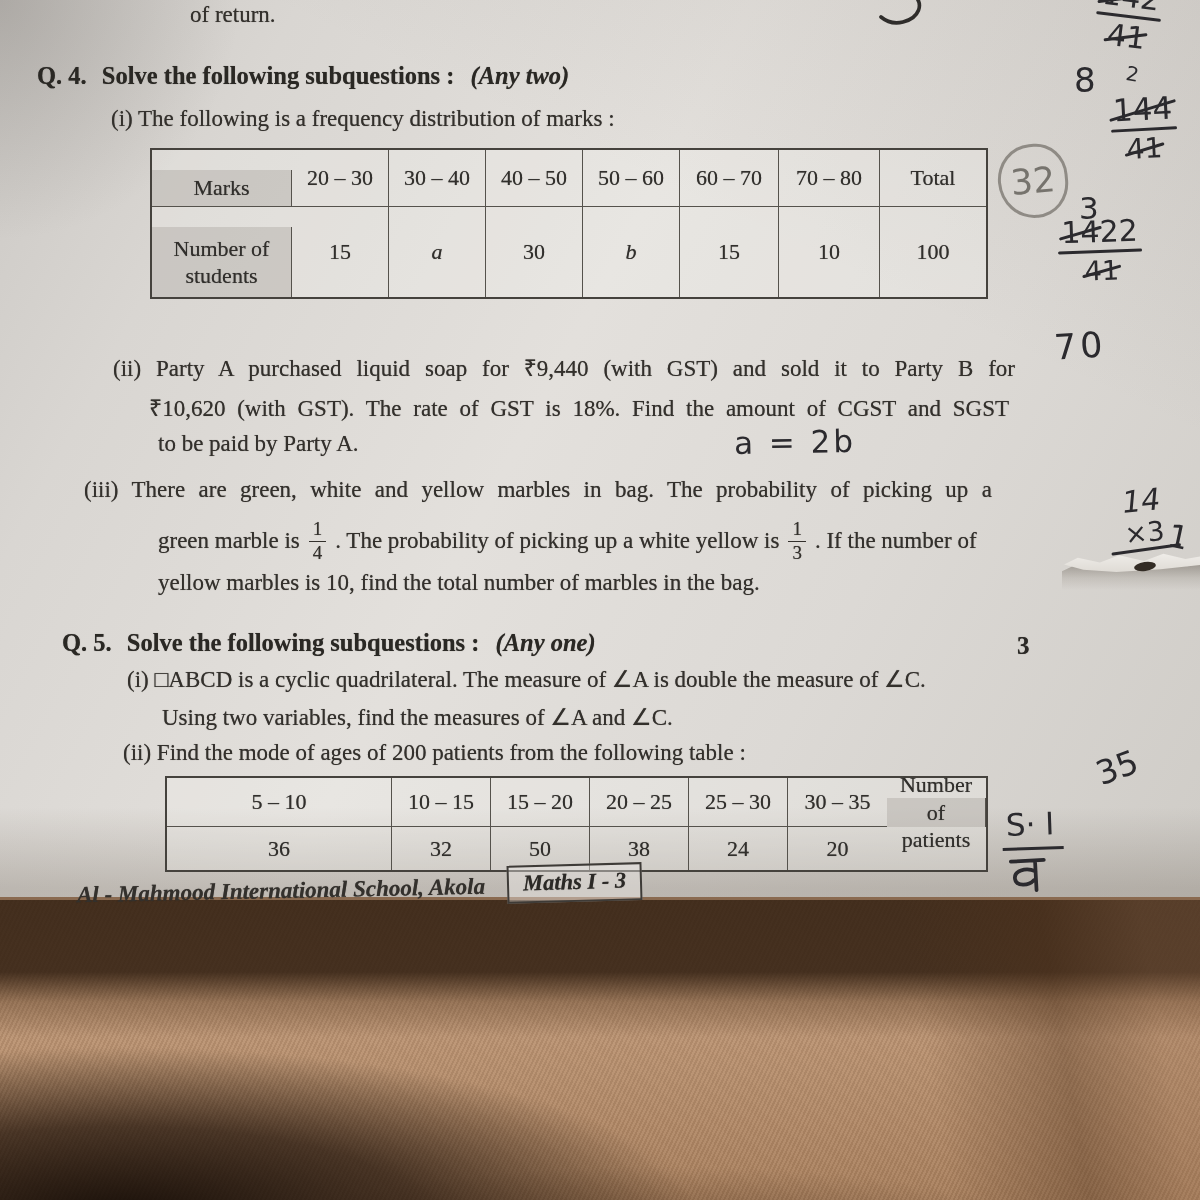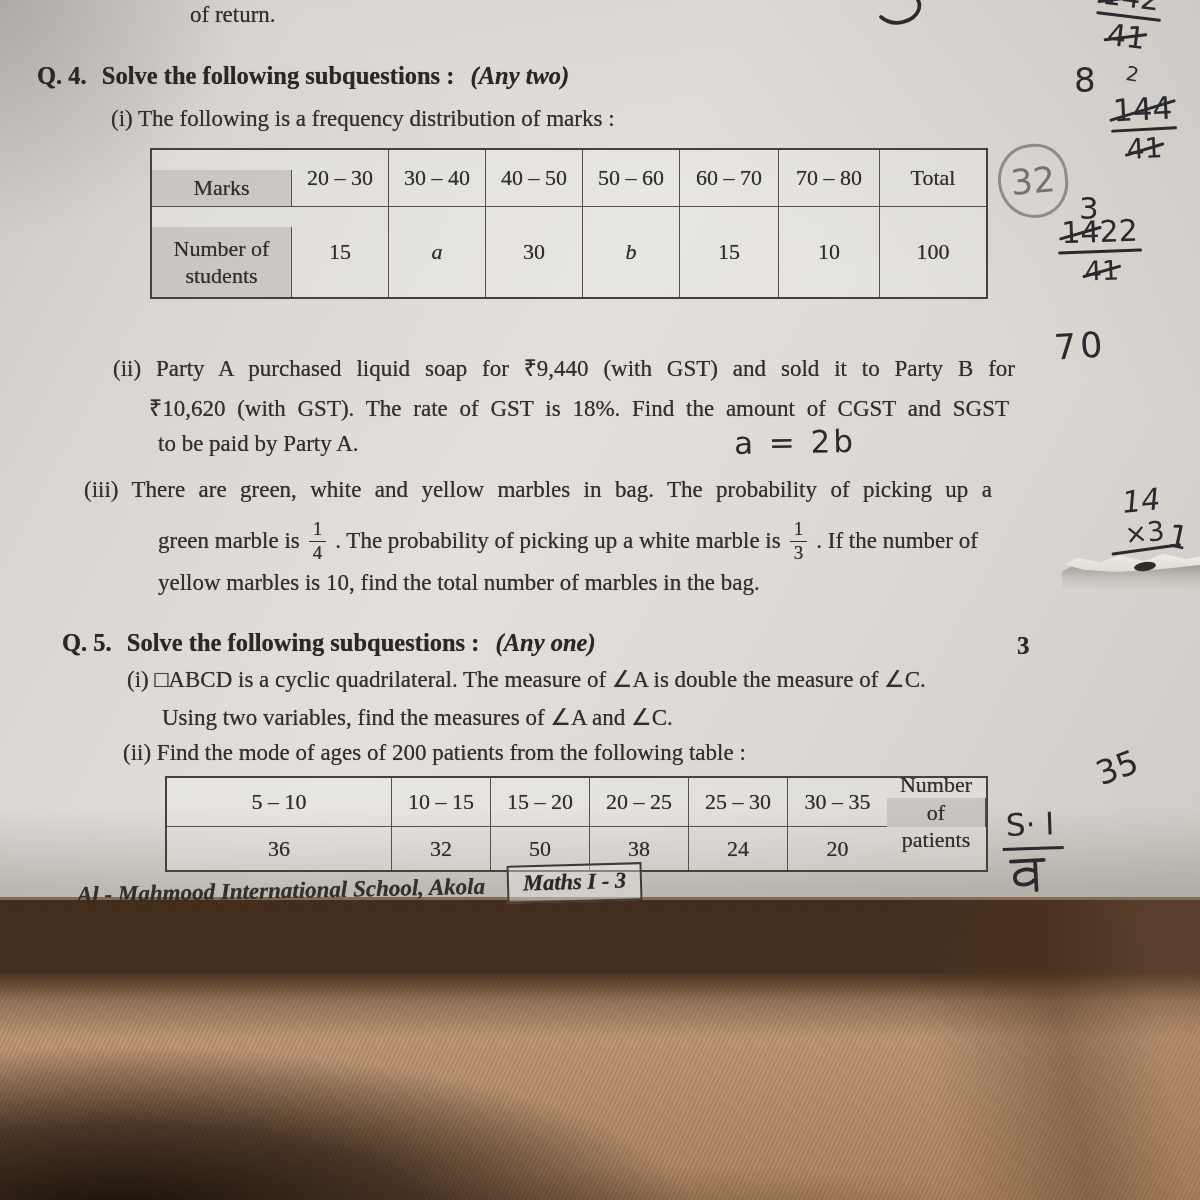--- a/index.html
+++ b/index.html
@@ -120,21 +120,21 @@
 
     <div class="hw" style="left:734px;top:424px;font-size:31px;letter-spacing:3px;transform:rotate(-1deg);">a = 2b</div>
 
     <div class="pt just" style="left:84px;top:477px;width:908px;">(iii) There are green, white and yellow marbles in bag. The probability of picking up a</div>
     <div class="pt flexline" style="left:158px;top:513px;height:56px;">
       <span>green marble is</span>
       <span class="pfrac">
         <span class="num">1</span>
         <span class="den">4</span>
       </span>
-      <span>. The probability of picking up a white marble is</span>
+      <span>. The probability of picking up a white yellow is</span>
       <span class="pfrac">
         <span class="num">1</span>
         <span class="den">3</span>
       </span>
       <span>. If the number of</span>
     </div>
     <div class="pt" style="left:158px;top:570px;">yellow marbles is 10, find the total number of marbles in the bag.</div>
 
     <div class="pt heading" style="left:62px;top:629px;">
       <span>Q. 5.</span>

